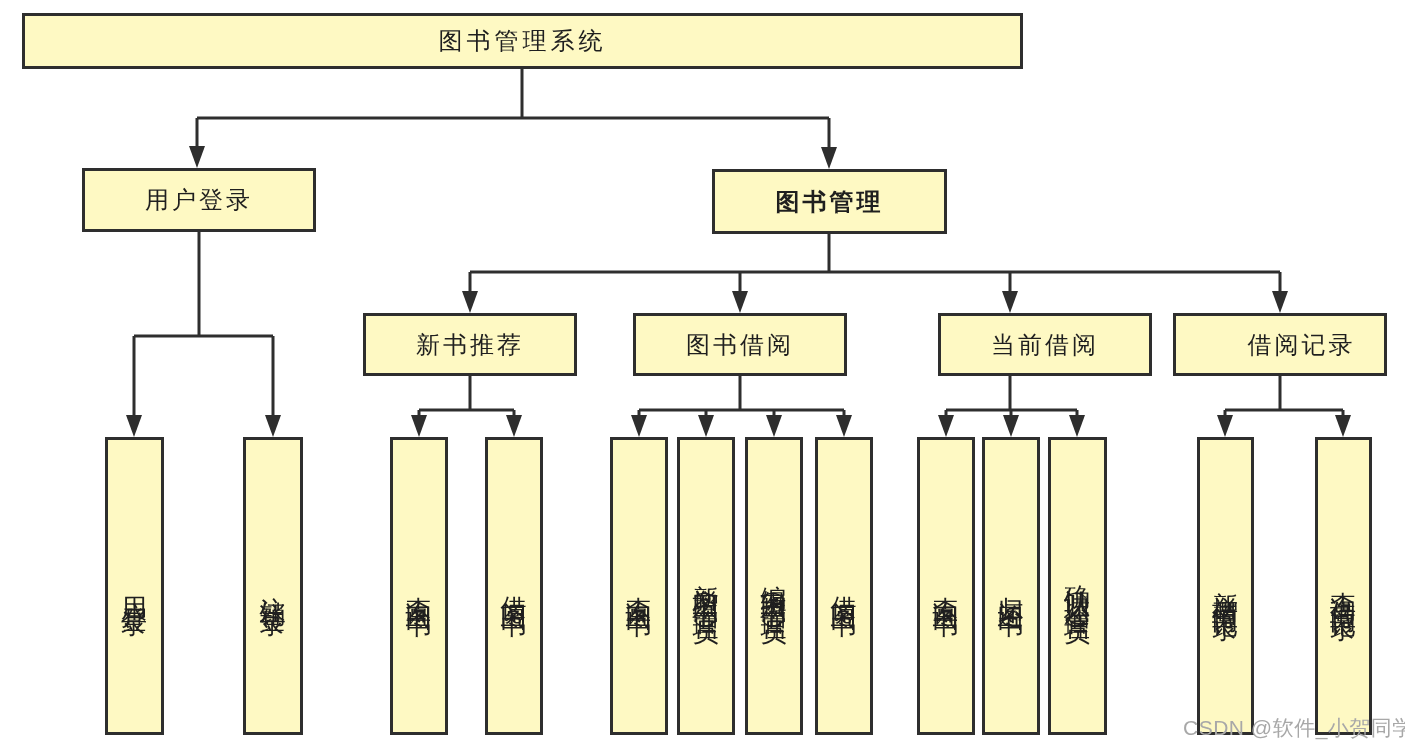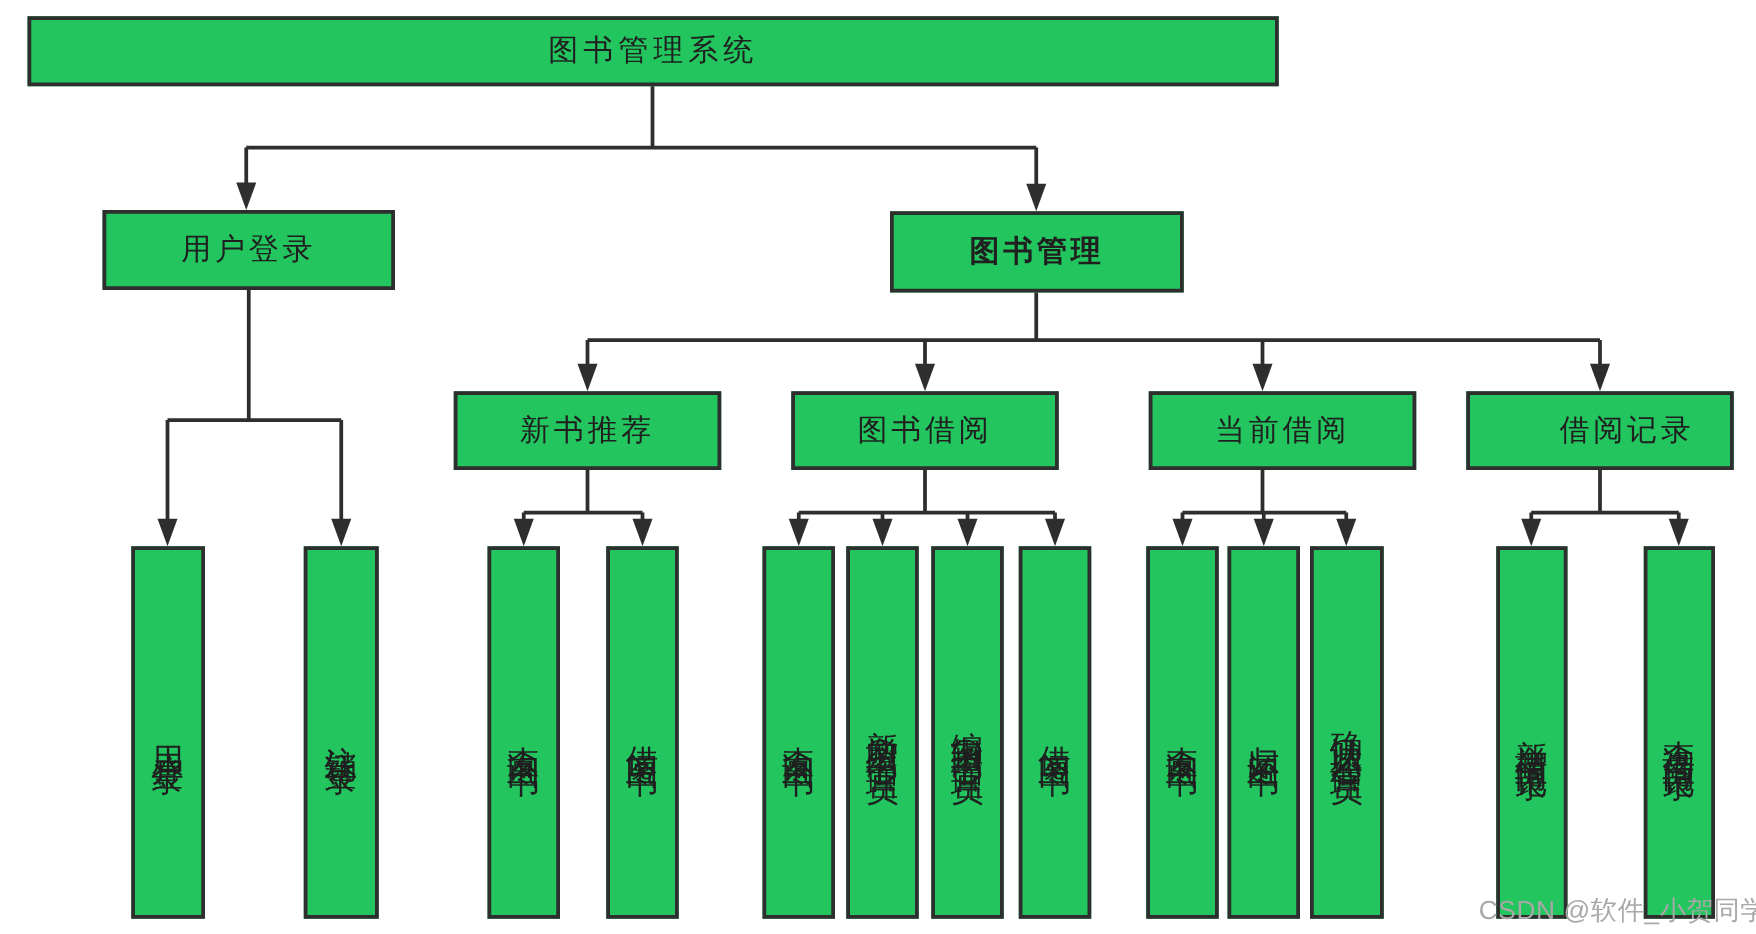--- a/index.html
+++ b/index.html
@@ -9,21 +9,21 @@
   .canvas {
     position: relative;
     width: 1405px;
     height: 747px;
     background: #ffffff;
     overflow: hidden;
   }
 
   .box {
     position: absolute;
-    background: #22c55e;
+    background: #fef9c3;
     border: 3px solid #2e2e2e;
     display: flex;
     align-items: center;
     justify-content: center;
     color: #1f1f1f;
     z-index: 2;
   }
 
   .hlabel {
     font-size: 24px;
@@ -123,21 +123,21 @@
   <div class="box" style="left:712px; top:169px; width:235px; height:65px;font-weight:bold;">
     <span class="hlabel">图书管理</span>
   </div>
 
   <div class="box" style="left:363px; top:313px; width:214px; height:63px;">
     <span class="hlabel">新书推荐</span>
   </div>
   <div class="box" style="left:633px; top:313px; width:214px; height:63px;">
     <span class="hlabel">图书借阅</span>
   </div>
-  <div class="box" style="left:919px; top:313px; width:214px; height:63px;justify-content:center;">
+  <div class="box" style="left:938px; top:313px; width:214px; height:63px;justify-content:center;">
     <span class="hlabel">当前借阅</span>
   </div>
   <div class="box" style="left:1173px; top:313px; width:214px; height:63px;padding-left:43px;">
     <span class="hlabel">借阅记录</span>
   </div>
 
   <div class="box" style="left:105px; top:437px; width:59px; height:298px;">
     <span class="vlabel">用户登录</span>
   </div>
   <div class="box" style="left:243px; top:437px; width:60px; height:298px;">

